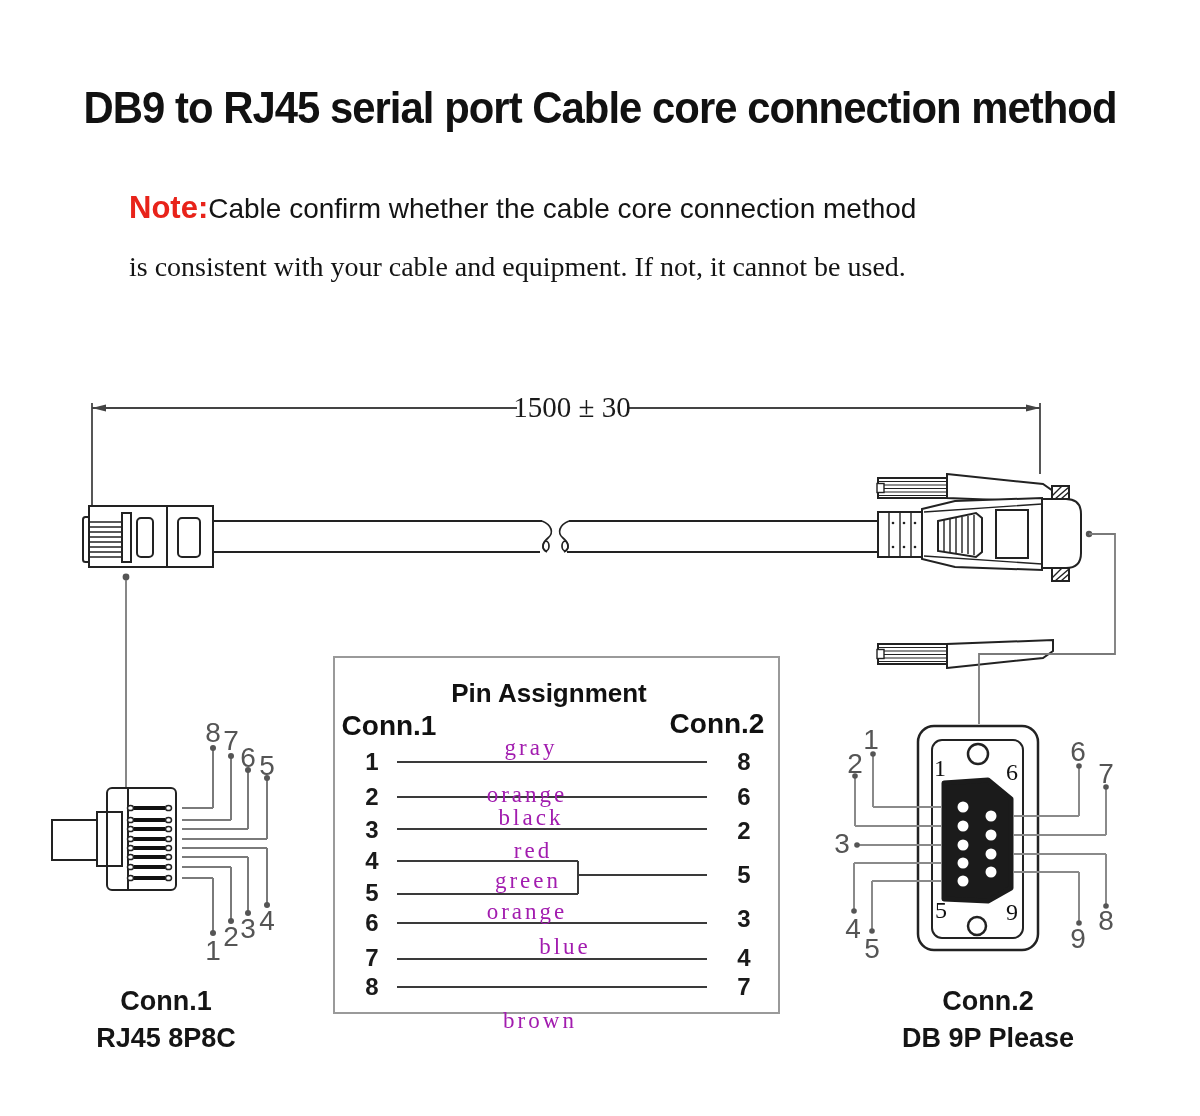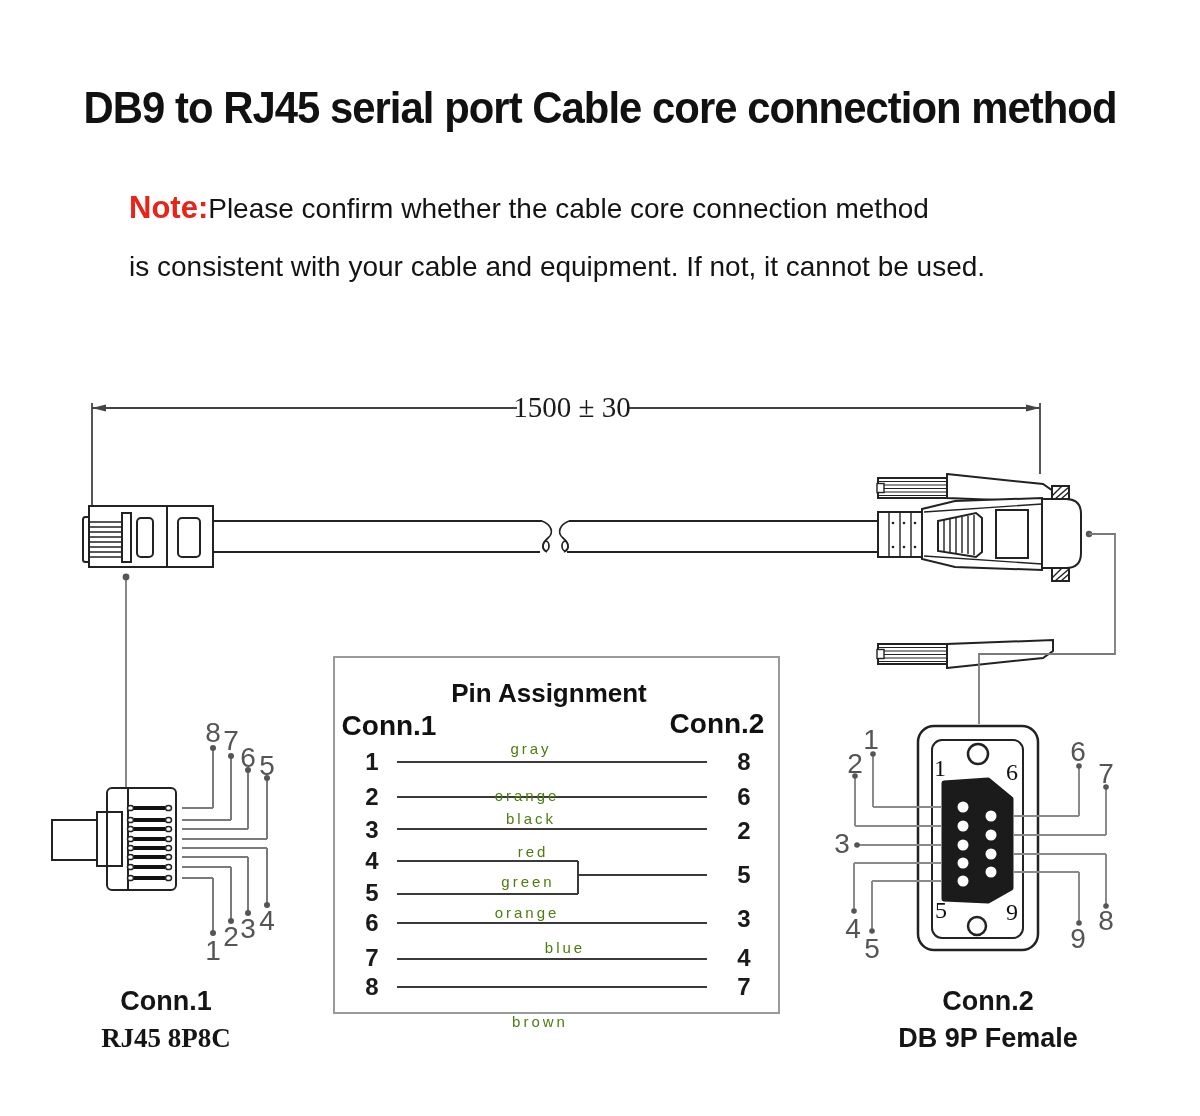--- a/index.html
+++ b/index.html
@@ -8,21 +8,21 @@
   svg.art{position:absolute;left:0;top:0;z-index:1;}
   .abs{position:absolute;transform:translate(-50%,-50%);white-space:nowrap;z-index:2;}
   .absl{position:absolute;transform:translateY(-50%);white-space:nowrap;z-index:2;}
   .title{font-size:44px;font-weight:700;letter-spacing:-1px;transform:translate(-50%,-50%) scaleX(.95);}
   .note-label{font-size:31px;font-weight:700;color:#e8231a;}
   .note-text{font-size:28px;color:#141414;}
   .dim{font-family:"Liberation Serif",serif;font-size:29px;color:#1a1a1a;}
   .tbl-title{font-size:26px;font-weight:600;}
   .tbl-head{font-size:28px;font-weight:600;}
   .tbl-num{font-size:24px;font-weight:600;color:#1a1a1a;}
-  .wire{font-size:15px;letter-spacing:3px;color:#4d7c0f;}
+  .wire{font-size:23px;letter-spacing:3px;color:#a21caf;font-family:Liberation Serif, serif;}
   .pinnum{font-size:28px;color:#555;}
   .facenum{font-family:"Liberation Serif",serif;font-size:24px;color:#111;}
   .caption{font-size:27px;font-weight:600;color:#151515;}
 </style>
 </head>
 <body>
 
 <svg class="art" width="1200" height="1116" viewBox="0 0 1200 1116">
 
   <g stroke="#444" stroke-width="1.8" fill="none">
@@ -203,23 +203,23 @@
     <path d="M578,875 H707"></path>
     <path d="M397,923 H707"></path>
     <path d="M397,959 H707"></path>
     <path d="M397,987 H707"></path>
   </g>
 </svg>
 
 <div class="abs title" style="left:600px;top:108px;">DB9 to RJ45 serial port Cable core connection method</div>
 
 <div class="absl" style="left:129px;top:208px;">
-  <span class="note-label">Note:</span><span class="note-text">Please confirm whether the cable core connection method</span>
+  <span class="note-label">Note:</span><span class="note-text">Cable confirm whether the cable core connection method</span>
 </div>
-<div class="absl note-text" style="left:129px;top:267px;">is consistent with your cable and equipment. If not, it cannot be used.</div>
+<div class="absl note-text" style="left:129px;top:267px;font-family:Liberation Serif, serif;">is consistent with your cable and equipment. If not, it cannot be used.</div>
 
 <div class="abs dim" style="left:572px;top:407px;">1500 ± 30</div>
 
 <div class="abs tbl-title" style="left:549px;top:693px;text-align:center;">Pin Assignment</div>
 <div class="abs tbl-head" style="left:389px;top:726px;">Conn.1</div>
 <div class="abs tbl-head" style="left:717px;top:724px;">Conn.2</div>
 
 <div class="abs tbl-num" style="left:372px;top:762px;">1</div>
 <div class="abs tbl-num" style="left:372px;top:797px;">2</div>
 <div class="abs tbl-num" style="left:372px;top:830px;">3</div>
@@ -264,15 +264,15 @@
 <div class="abs pinnum" style="left:1106px;top:774px;">7</div>
 <div class="abs pinnum" style="left:1106px;top:921px;">8</div>
 <div class="abs pinnum" style="left:1078px;top:939px;">9</div>
 
 <div class="abs facenum" style="left:940px;top:768px;">1</div>
 <div class="abs facenum" style="left:1012px;top:772px;">6</div>
 <div class="abs facenum" style="left:941px;top:910px;">5</div>
 <div class="abs facenum" style="left:1012px;top:912px;">9</div>
 
 <div class="abs caption" style="left:166px;top:1001px;">Conn.1</div>
-<div class="abs caption" style="left:166px;top:1038px;font-family:Liberation Serif, serif;">RJ45 8P8C</div>
+<div class="abs caption" style="left:166px;top:1038px;">RJ45 8P8C</div>
 <div class="abs caption" style="left:988px;top:1001px;">Conn.2</div>
-<div class="abs caption" style="left:988px;top:1038px;">DB 9P Female</div>
+<div class="abs caption" style="left:988px;top:1038px;">DB 9P Please</div>
 
 </body></html>

